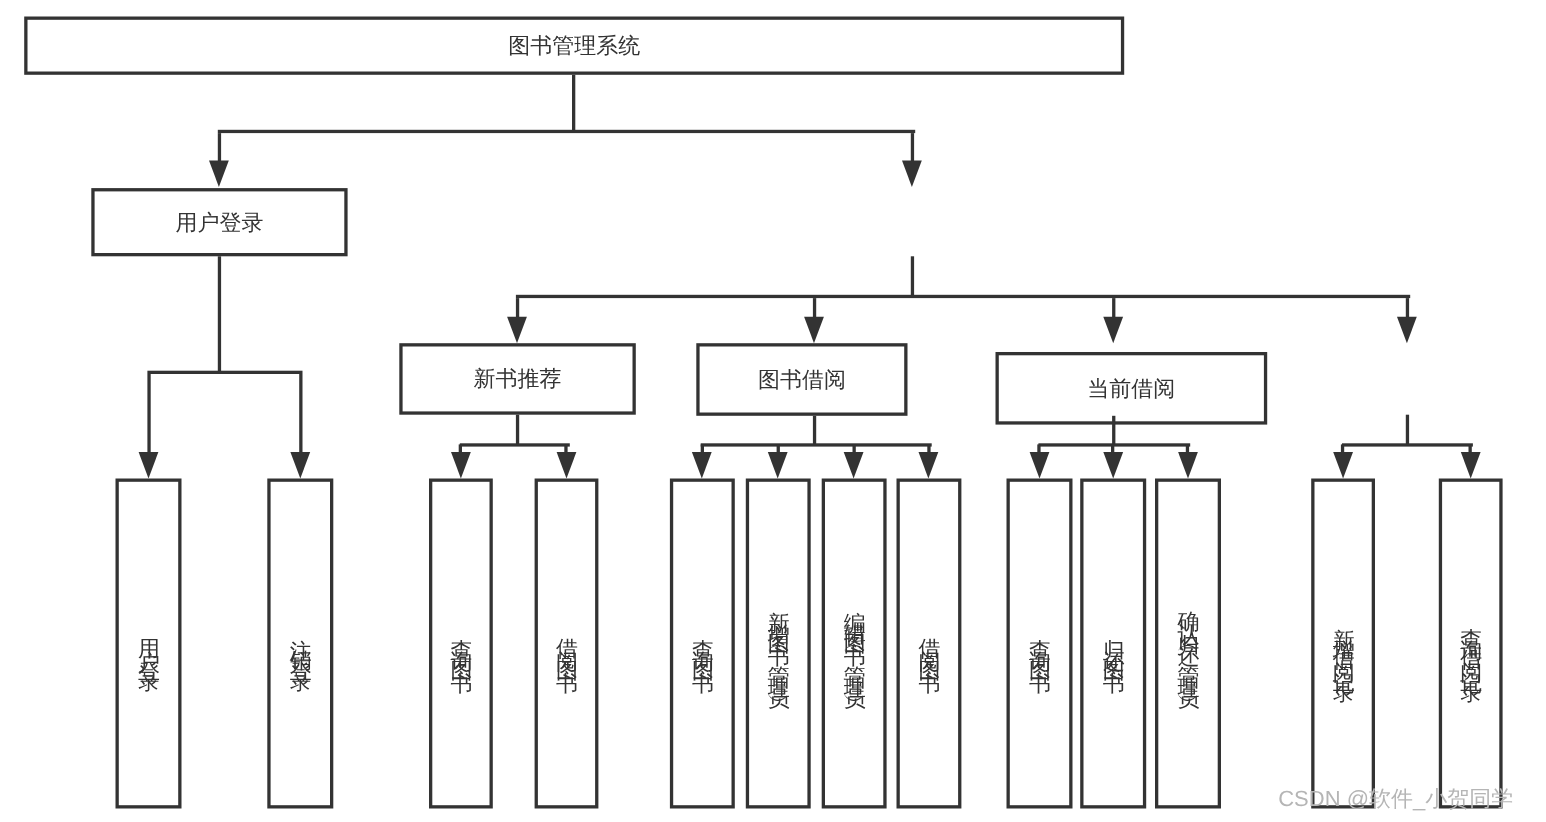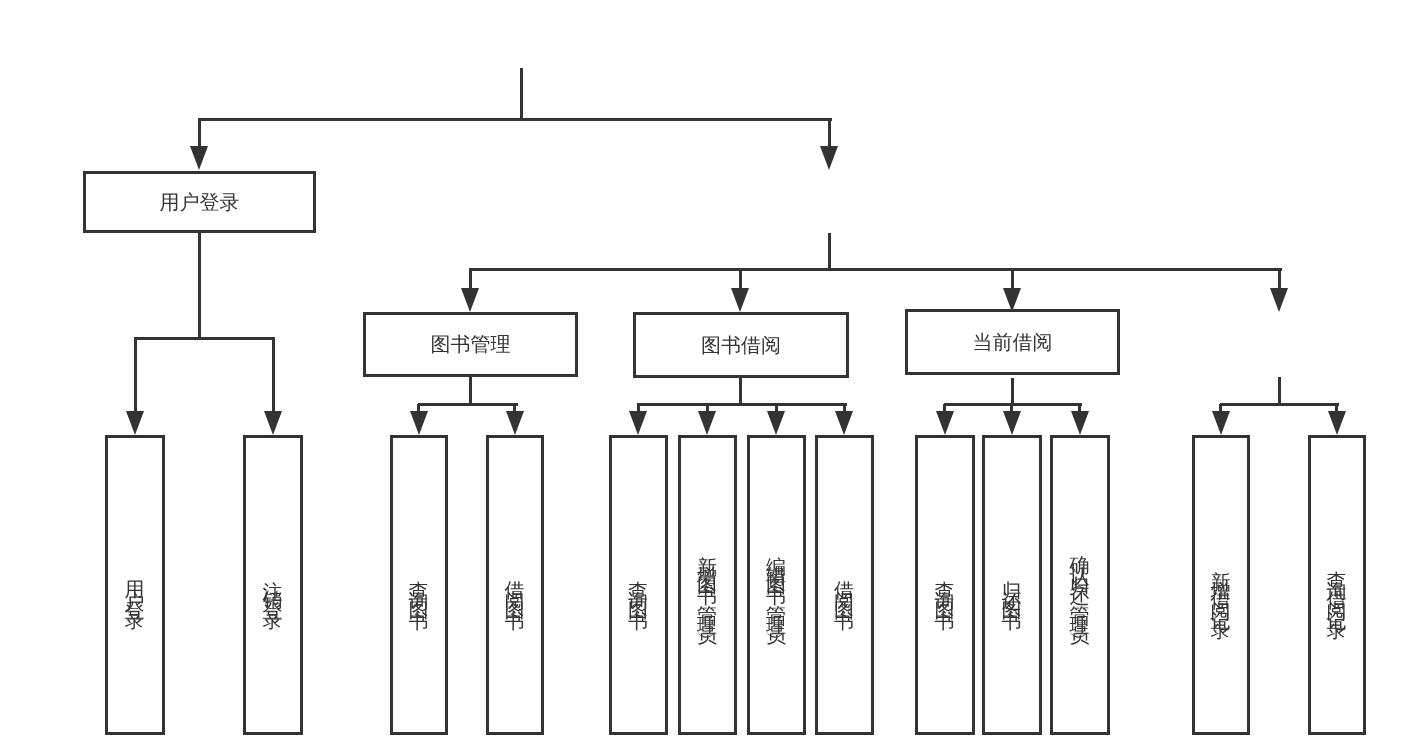--- a/index.html
+++ b/index.html
@@ -49,26 +49,27 @@
     color:var(--wm);
     white-space:nowrap;
     z-index:5;
   }
 </style>
 </head>
 <body>
 
 <div class="canvas">
 
+  <div class="node node-h" style="left:22px;top:15px;width:1000px;height:53px">图书管理系统</div>
 
   <div class="node node-h" style="left:83px;top:171px;width:233px;height:62px">用户登录</div>
 
-  <div class="node node-h" style="left:363px;top:312px;width:215px;height:65px">图书管理</div>
-  <div class="node node-h" style="left:633px;top:312px;width:216px;height:66px">图书借阅</div>
-  <div class="node node-h" style="left:905px;top:309px;width:215px;height:66px">当前借阅</div>
+  <div class="node node-h" style="left:363px;top:312px;width:215px;height:65px">新书推荐</div>
+  <div class="node node-h" style="left:633px;top:312px;width:192px;height:66px">图书借阅</div>
+  <div class="node node-h" style="left:905px;top:320px;width:247px;height:66px">当前借阅</div>
 
   <div class="node node-v" style="left:105px;top:435px;width:60px;height:300px">
     <span>用户登录</span>
   </div>
   <div class="node node-v" style="left:243px;top:435px;width:60px;height:300px">
     <span>注销登录</span>
   </div>
 
   <div class="node node-v" style="left:390px;top:435px;width:58px;height:300px">
     <span>查询图书</span>
@@ -159,14 +160,15 @@
   <div class="tri" style="left:1003px;top:411px"></div>
   <div class="tri" style="left:1071px;top:411px"></div>
 
   <div class="line" style="left:1278px;top:377px;width:3px;height:28px"></div>
   <div class="line" style="left:1220px;top:403px;width:119px;height:3px"></div>
   <div class="line" style="left:1219px;top:404px;width:3px;height:9px"></div>
   <div class="line" style="left:1335px;top:404px;width:3px;height:9px"></div>
   <div class="tri" style="left:1212px;top:411px"></div>
   <div class="tri" style="left:1328px;top:411px"></div>
 
+  <div class="watermark">CSDN @软件_小贺同学</div>
 
 </div>
 
 </body></html>

